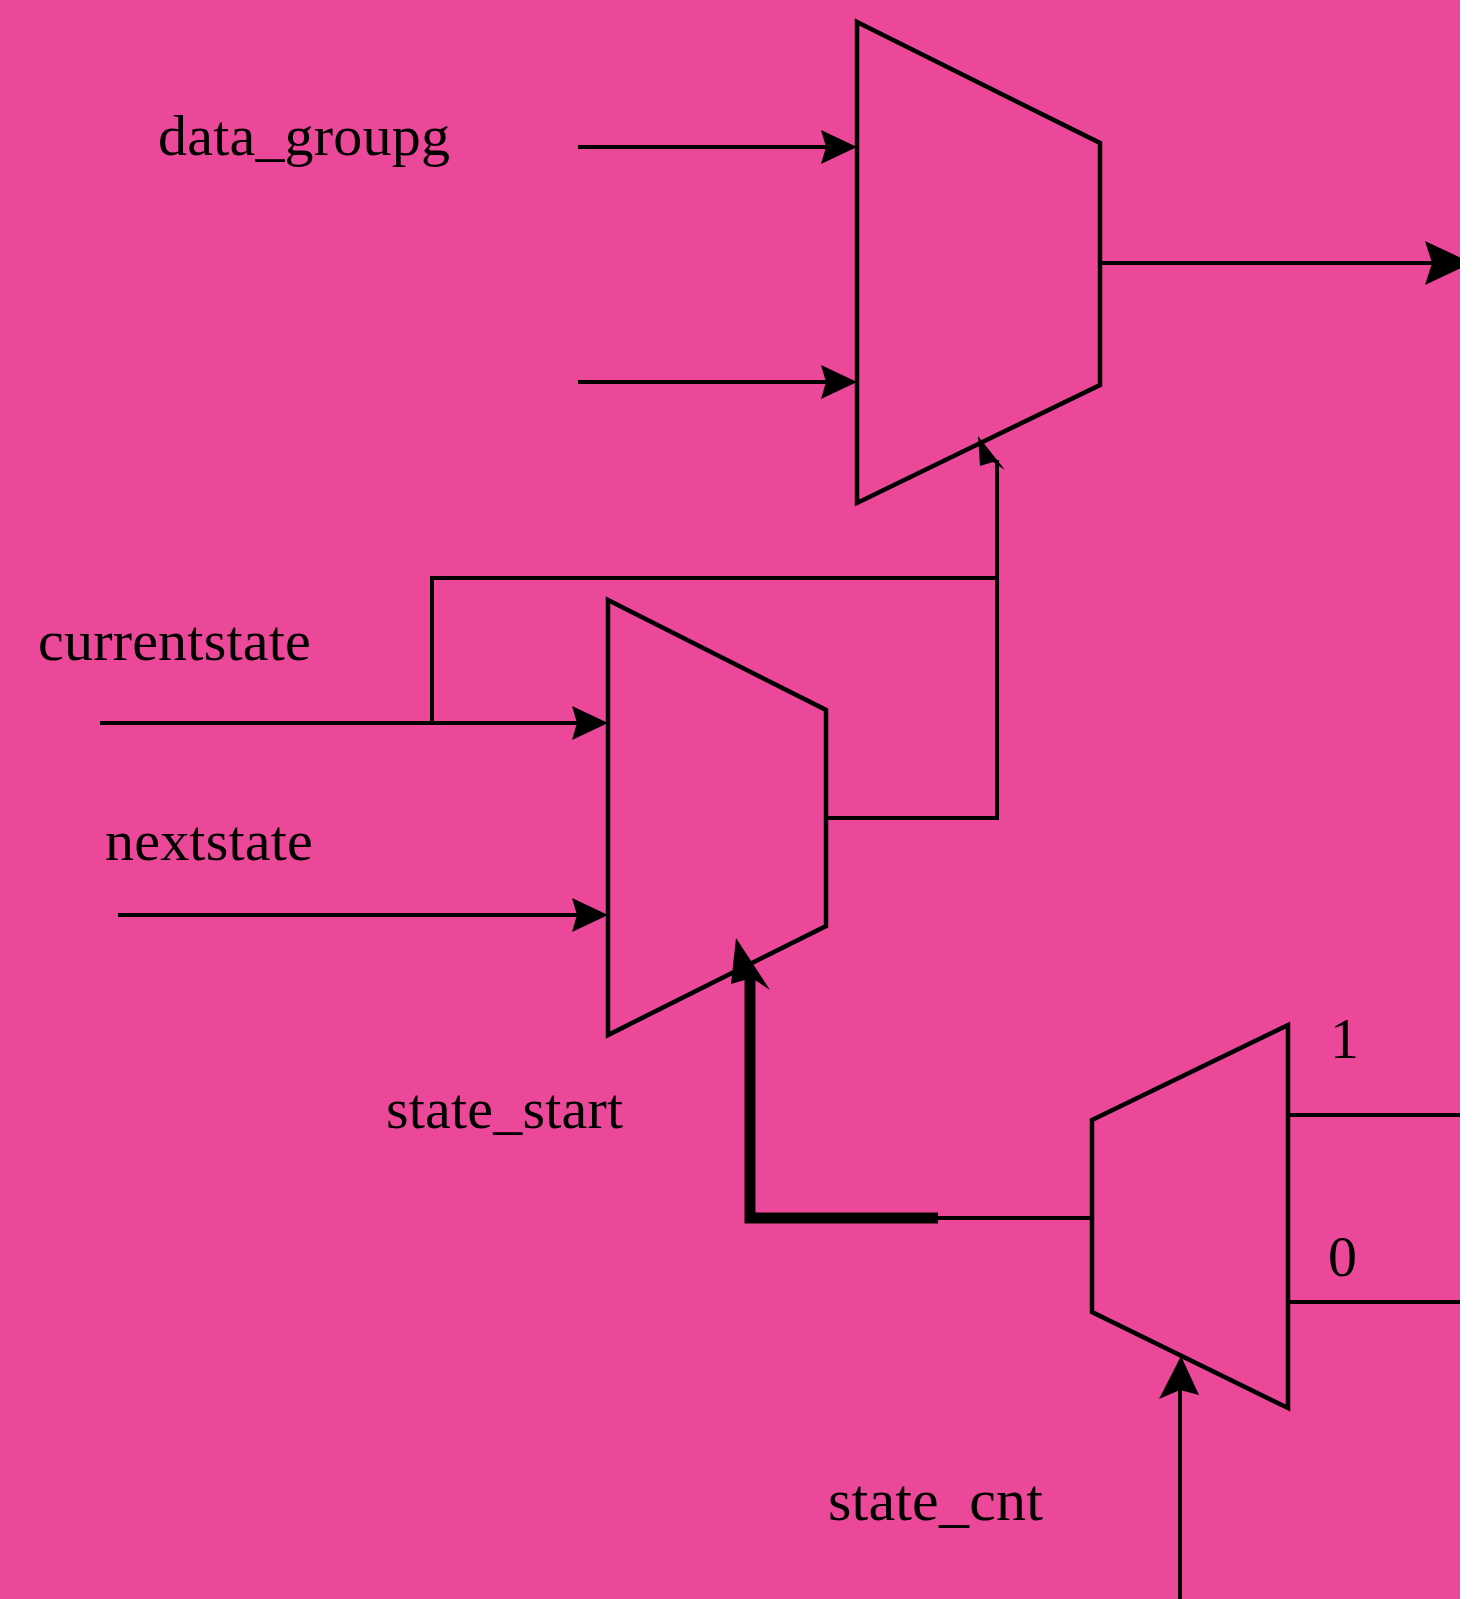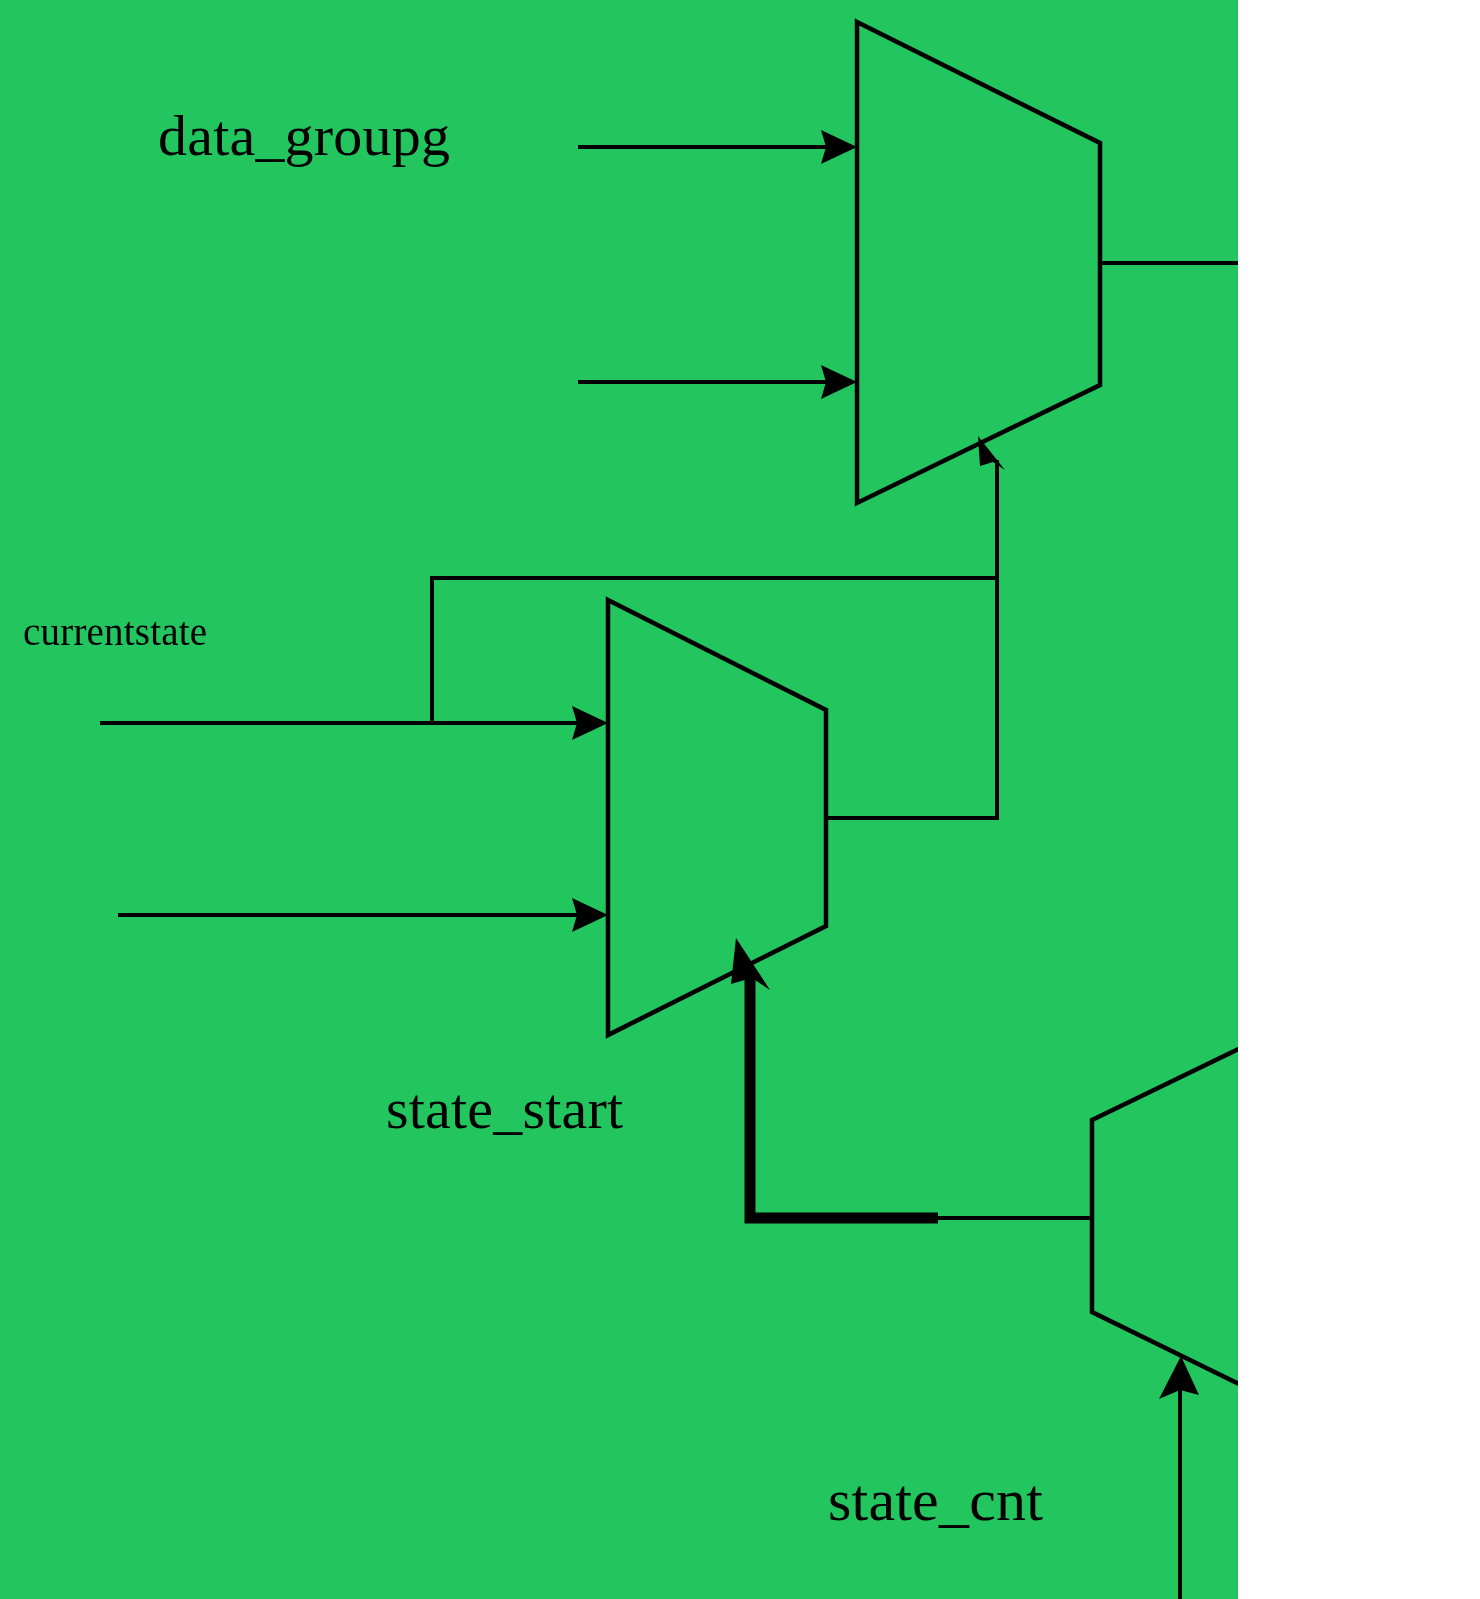--- a/index.html
+++ b/index.html
@@ -2,23 +2,23 @@
 <html><head>
 <meta charset="utf-8">
 <style>
   html, body {
     margin: 0;
     padding: 0;
     background: #ffffff;
   }
   #diagram-root {
     position: relative;
-    width: 1238px;
+    width: 1460px;
     height: 1599px;
-    background: #22c55e;
+    background: #ec4899;
     overflow: hidden;
     font-family: "Liberation Serif", "DejaVu Serif", serif;
   }
   svg.circuit {
     position: absolute;
     left: 0;
     top: 0;
     width: 1480px;
     height: 1599px;
     display: block;
@@ -101,22 +101,23 @@
 
     <line class="wire" x1="1288" y1="1302" x2="1480" y2="1302"></line>
 
     <line class="wire" x1="1180" y1="1599" x2="1180" y2="1378"></line>
     <polygon class="arrowhead" points="1181,1356 1159,1399 1180,1390 1199,1395"></polygon>
   </svg>
 
   <div class="label" style="left:158px; top:107px; font-size:58px;">data_groupg</div>
 
 
-  <div class="label" style="left:23px; top:612px; font-size:39px;">currentstate</div>
+  <div class="label" style="left:38px; top:612px; font-size:58px;">currentstate</div>
 
+  <div class="label" style="left:105px; top:812px; font-size:58px;">nextstate</div>
 
   <div class="label" style="left:386px; top:1080px; font-size:58px;">state_start</div>
 
   <div class="label" style="left:828px; top:1470px; font-size:60px;">state_cnt</div>
 
   <div class="label" style="left:1330px; top:1010px; font-size:58px;">1</div>
 
   <div class="label" style="left:1328px; top:1228px; font-size:58px;">0</div>
 
 </div>

